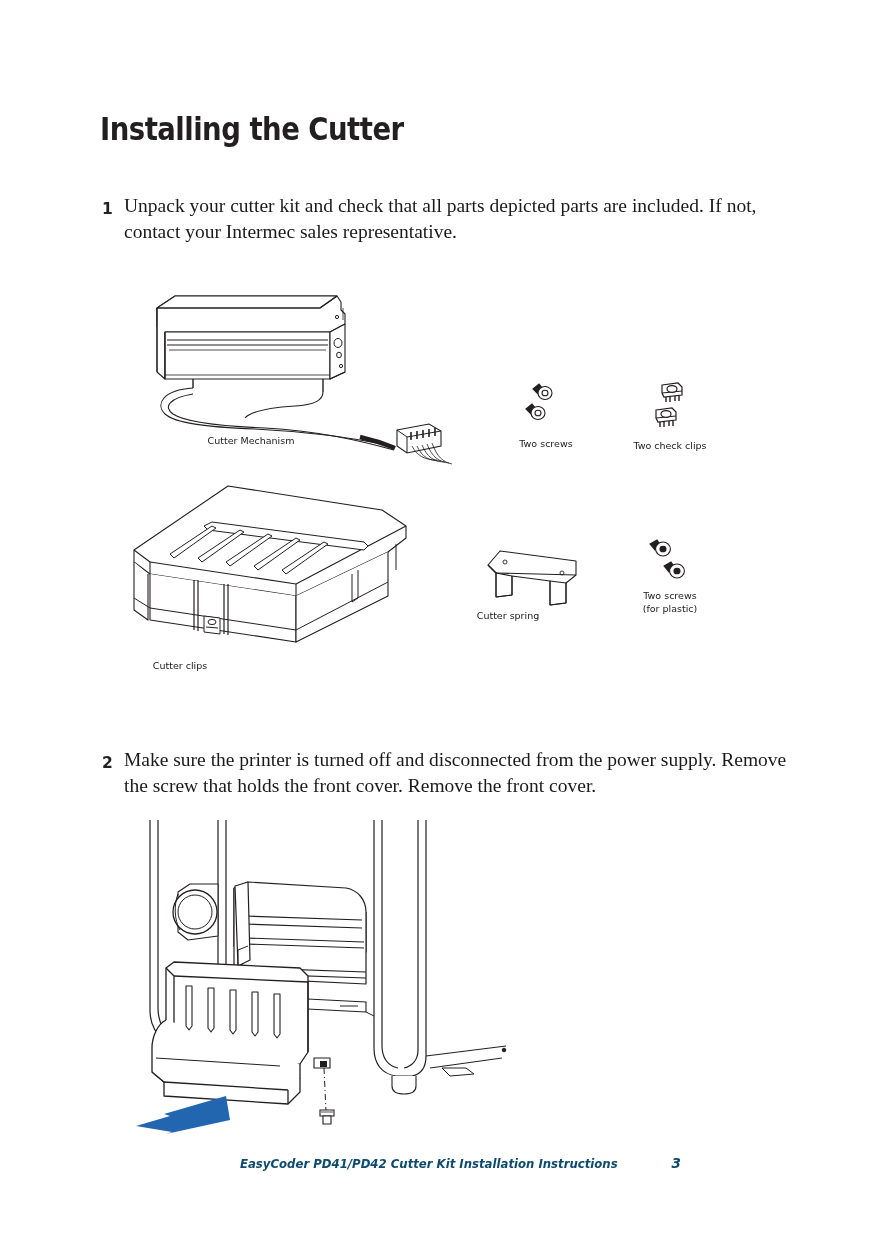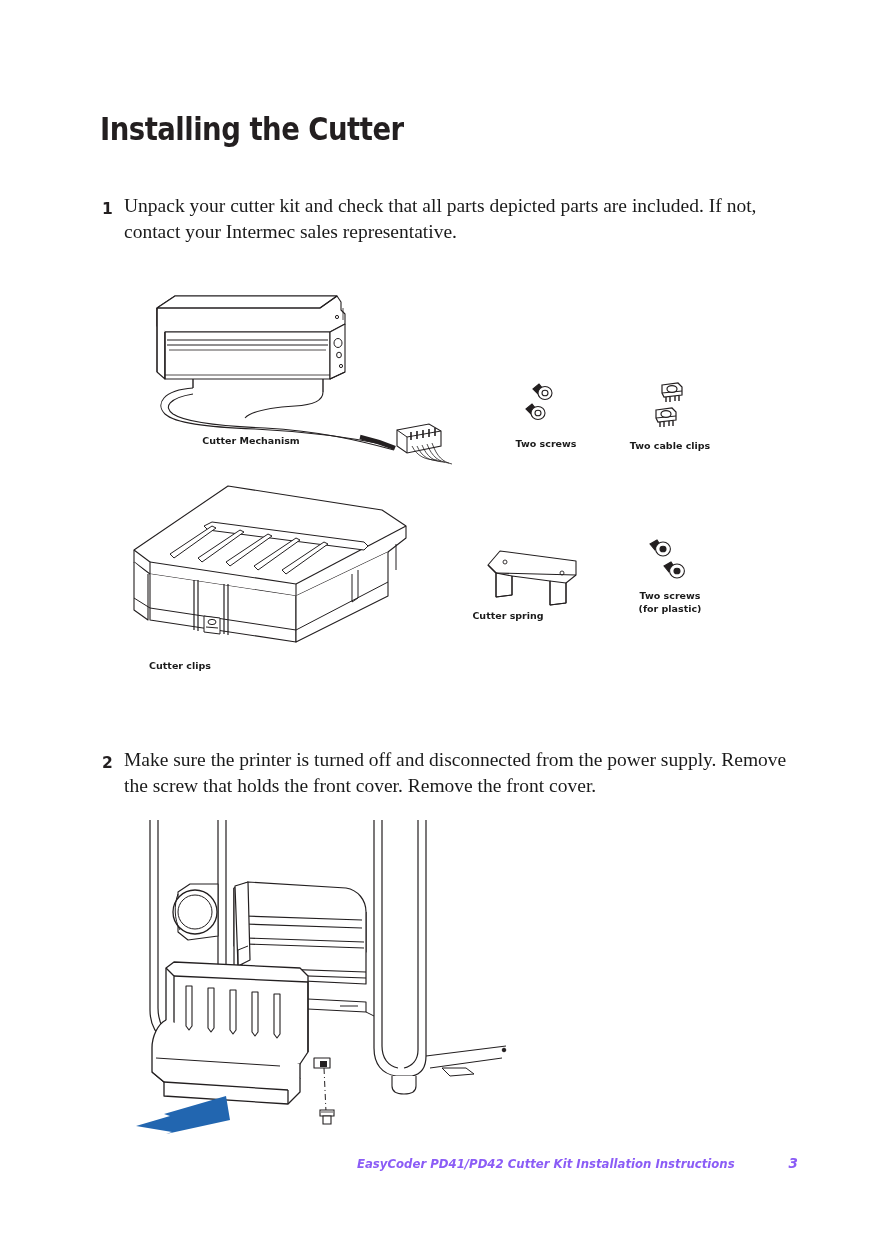--- a/index.html
+++ b/index.html
@@ -59,21 +59,20 @@
   }
   .step-text {
     width: 676px;
   }
   #step-1 { left: 102px; top: 193px; }
   #step-2 { left: 102px; top: 747px; }
 
   
   .figure {
     position: absolute;
-    font-weight: bold;
   }
   #figure-parts { left: 0px; top: 270px; width: 875px; height: 420px; }
   #figure-printer { left: 0px; top: 820px; width: 875px; height: 310px; }
 
   .fig-label {
     position: absolute;
     font-family: "DejaVu Sans", sans-serif;
     font-size: 9.5px;
     line-height: 12.5px;
     color: #1a1a1a;
@@ -81,27 +80,27 @@
     text-align: center;
   }
 
   
   .footer {
     position: absolute;
     left: 102px;
     top: 1155px;
     width: 696px;
     display: flex;
-    justify-content: flex-end;
+    justify-content: center;
     align-items: baseline;
     font-family: "DejaVu Sans", sans-serif;
     font-style: italic;
     font-weight: bold;
     font-size: 13px;
-    color: #8b5cf6;
+    color: #0c4a6e;
     gap: 33px;
   }
   .footer-title { transform: scaleX(0.9); transform-origin: left baseline; white-space: nowrap; }
   .footer-page { font-size: 13.5px; }
 
   svg { display: block; overflow: visible; }
 </style>
 </head>
 <body>
 
@@ -205,21 +204,21 @@
         <path d="M18 22 L18 27 M22 22 L22 27 M27 21 L27 26 M31 21 L31 26" stroke-width="1.4"></path>
         <ellipse cx="24" cy="14" rx="5" ry="3.4" fill="#ffffff"></ellipse>
 
         <path d="M8 35 L24 33 L28 37 L28 45 L10 47 L8 43 Z"></path>
         <path d="M8 43 L28 41" stroke-width="1"></path>
         <path d="M12 47 L12 52 M16 47 L16 52 M21 46 L21 51 M25 46 L25 51" stroke-width="1.4"></path>
         <ellipse cx="18" cy="39" rx="5" ry="3.4" fill="#ffffff"></ellipse>
       </g>
     </svg>
 
-    <div class="fig-label" style="left:618px; top:170px; width:104px;">Two cable clips</div>
+    <div class="fig-label" style="left:618px; top:170px; width:104px;">Two check clips</div>
 
     <svg width="300" height="180" style="position:absolute; left:120px; top:200px;" viewBox="0 0 300 180">
       <g fill="none" stroke="#231f20" stroke-width="1.1" stroke-linejoin="round">
 
         <path d="M14 80 L108 16 L262 40 L286 56 L286 68 L268 82 L176 126 L30 104 L14 92 Z" fill="#ffffff"></path>
         <path d="M14 80 L30 92 L30 104"></path>
         <path d="M30 92 L176 114 L176 126"></path>
         <path d="M176 114 L286 56"></path>
 
         <path d="M92 52 L244 72 L248 76 L244 80 L88 60 L84 56 Z" fill="#ffffff" stroke-width="1"></path>

